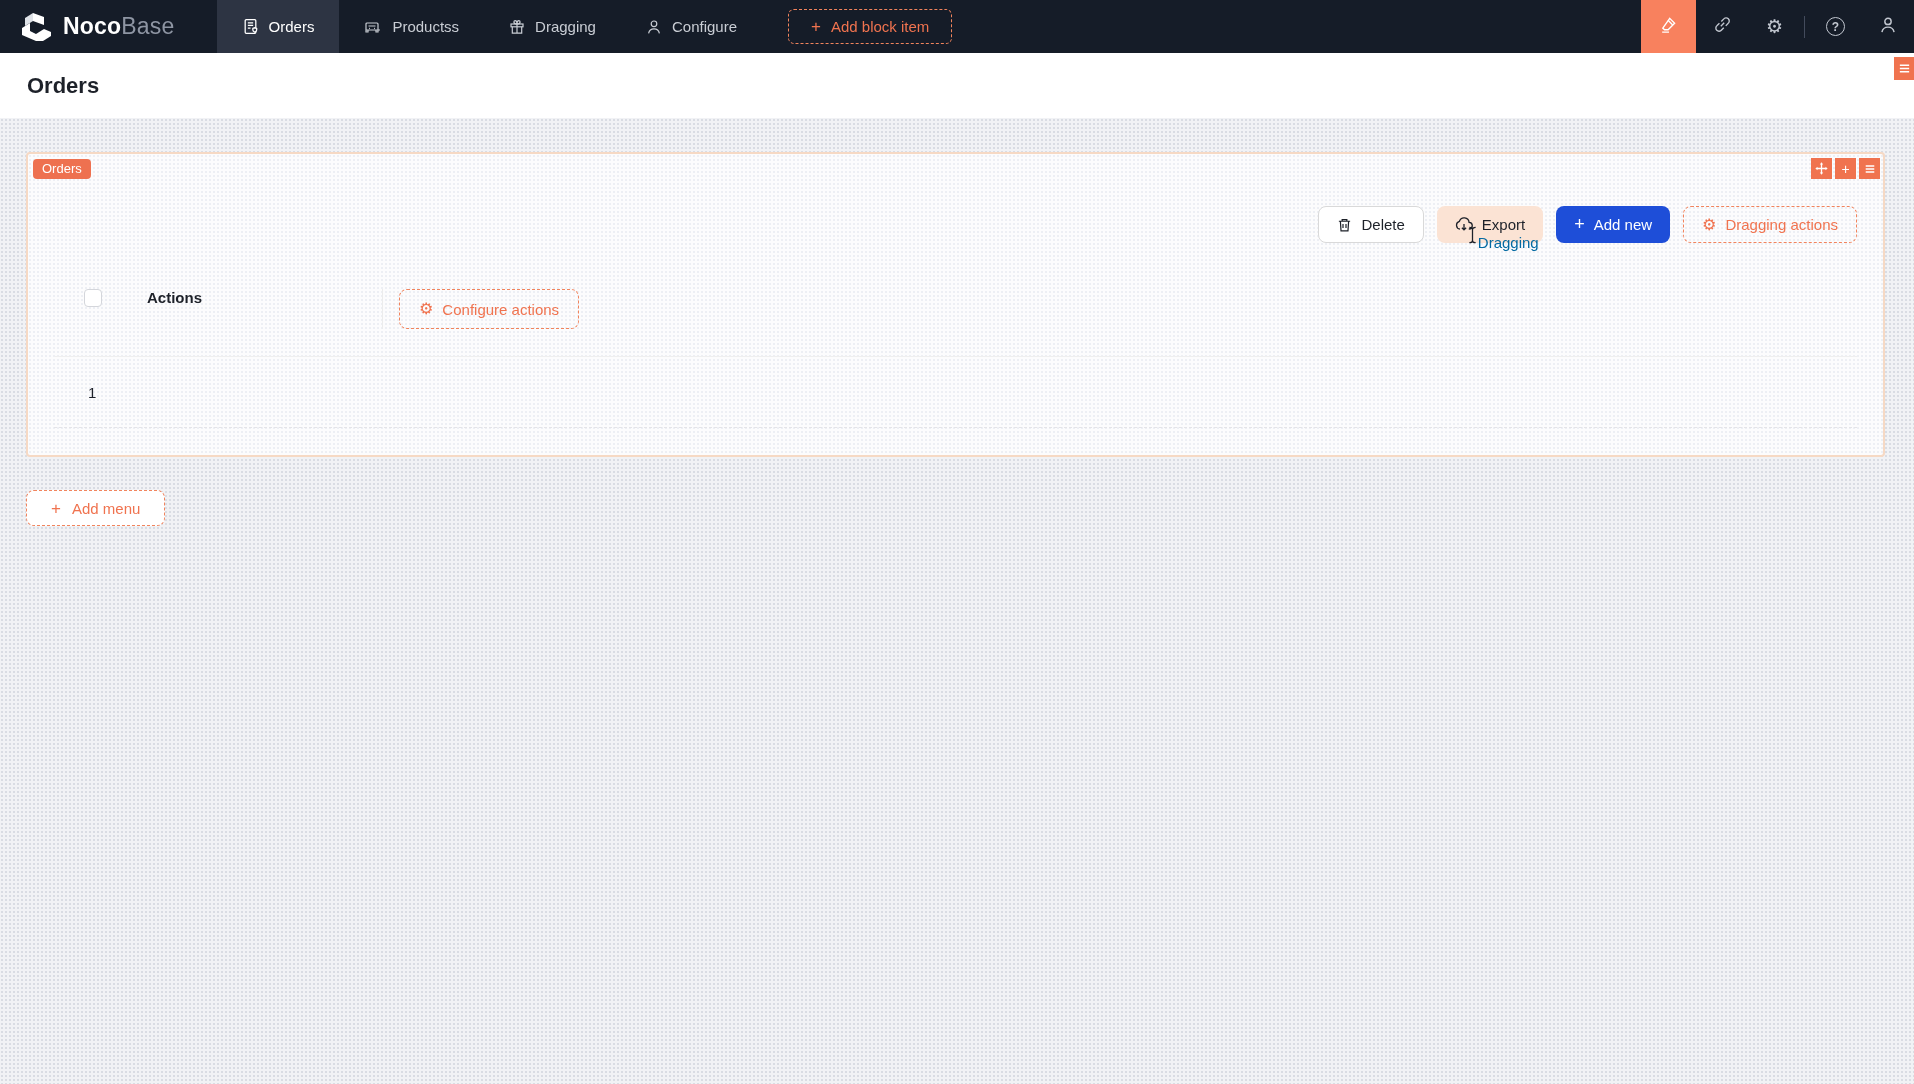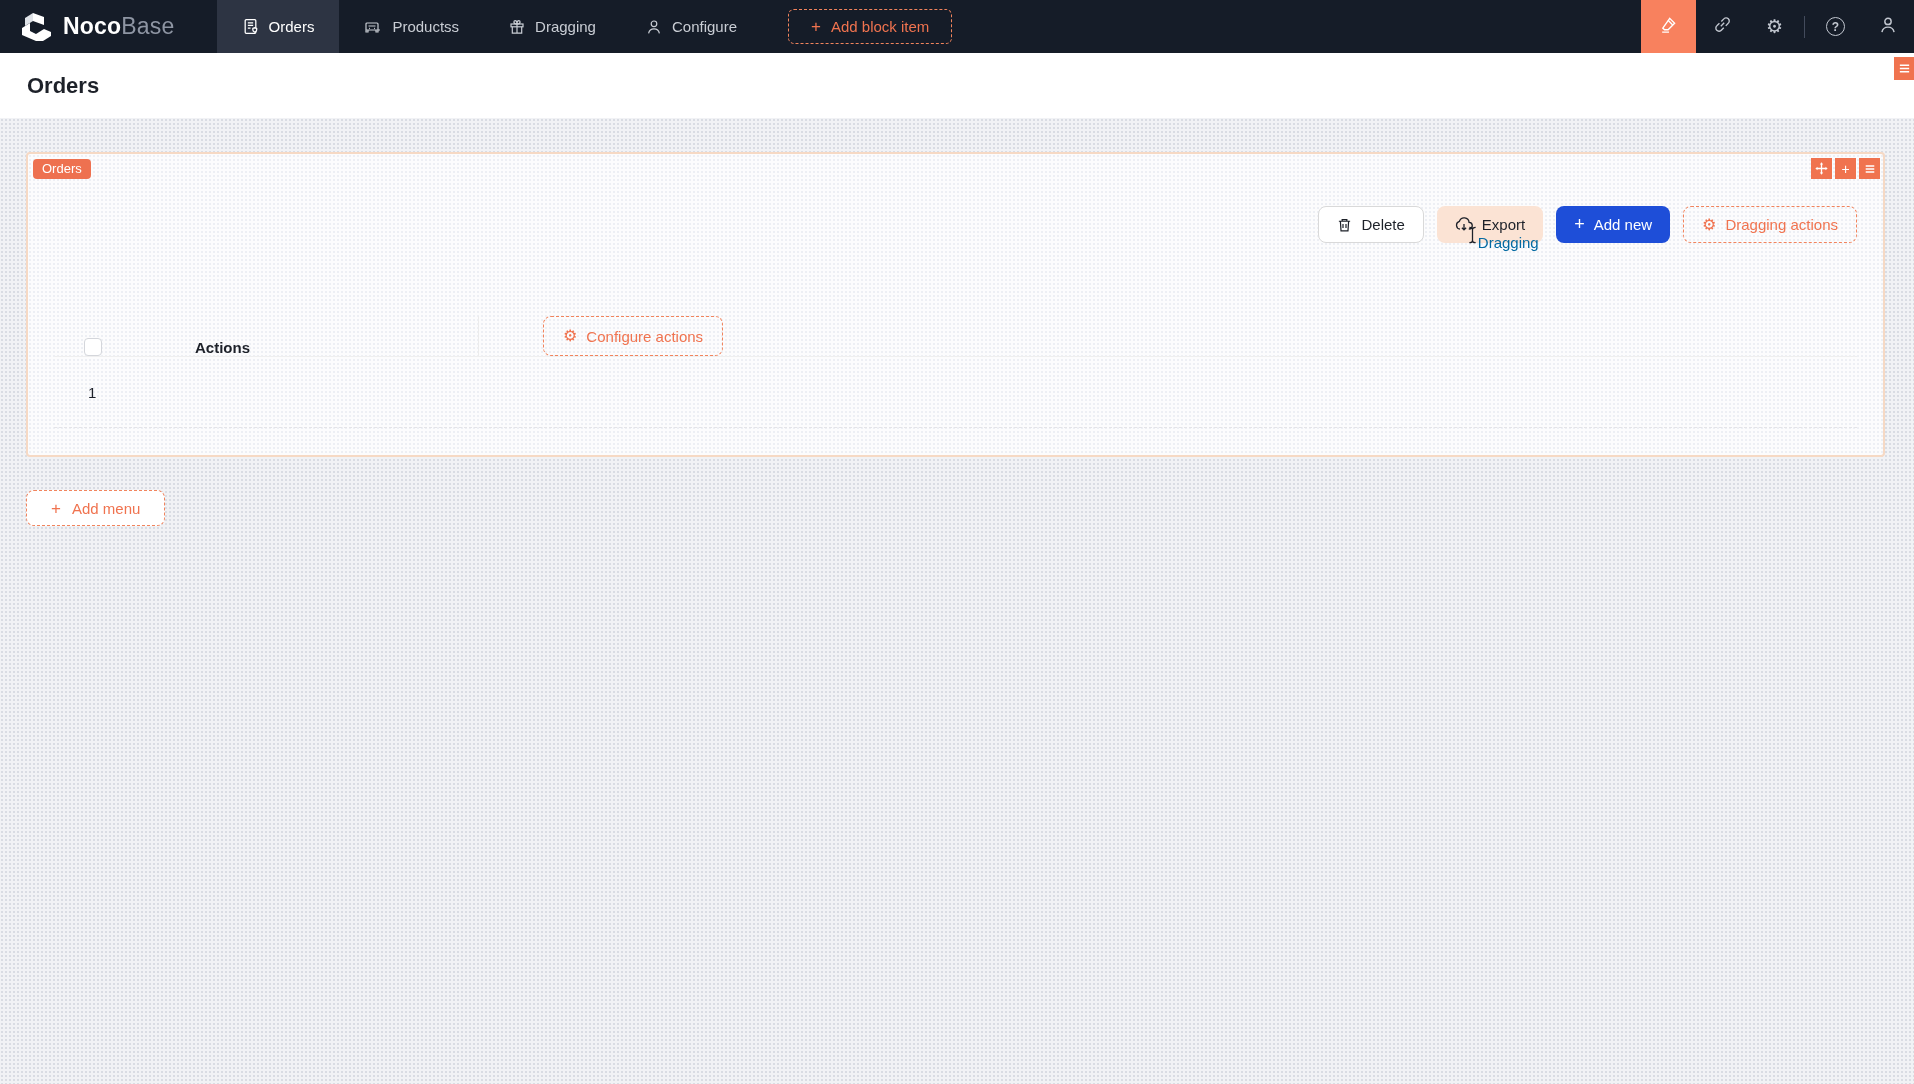--- a/index.html
+++ b/index.html
@@ -67,22 +67,22 @@
   .btn-primary { background:#1E4ED8; border:none; color:#fff; }
   .btn-primary .plus { font-size:18px; font-weight:400; line-height:1; margin-top:-2px; }
   .btn-dashed-orange { background:transparent; border:1.5px dashed #F1845D; color:#F0734F; }
   .gear-glyph { font-size:16px; line-height:1; }
 
   .drag-cursor { position:absolute; left:31px; top:19px; }
   .drag-label { position:absolute; left:41px; top:28px; color:#0369a1; font-size:15px; }
 
   
   .table { margin-top:46px; }
-  .thead { display:flex; align-items:flex-end; height:68px; padding-left:30px;
-    border-bottom:1px solid #EFEFEF;gap:48px; }
+  .thead { display:flex; align-items:flex-start; height:68px; padding-left:30px;
+    border-bottom:1px solid #EFEFEF; }
   .checkbox { width:18px; height:18px; border:1.5px solid #D4D6DB; border-radius:4px;
     background:#fff; cursor:pointer; }
   .th-label { font-size:15px; font-weight:700; color:#1D2129; margin-left:45px; }
   .col-divider { width:1px; height:40px; background:#ECECEC; margin-left:180px; }
   .btn-columns { height:40px; margin-left:16px; display:flex; align-items:center; gap:9px;
     padding:0 19px; border:1.5px dashed #F1845D; border-radius:8px; color:#F0734F;
     font-size:15px; cursor:pointer; background:transparent; }
   .trow { display:flex; align-items:center; height:71px; padding-left:34px;
     border-bottom:1px dashed #E4E4E8; font-size:15px; color:#1D2129; }
 

